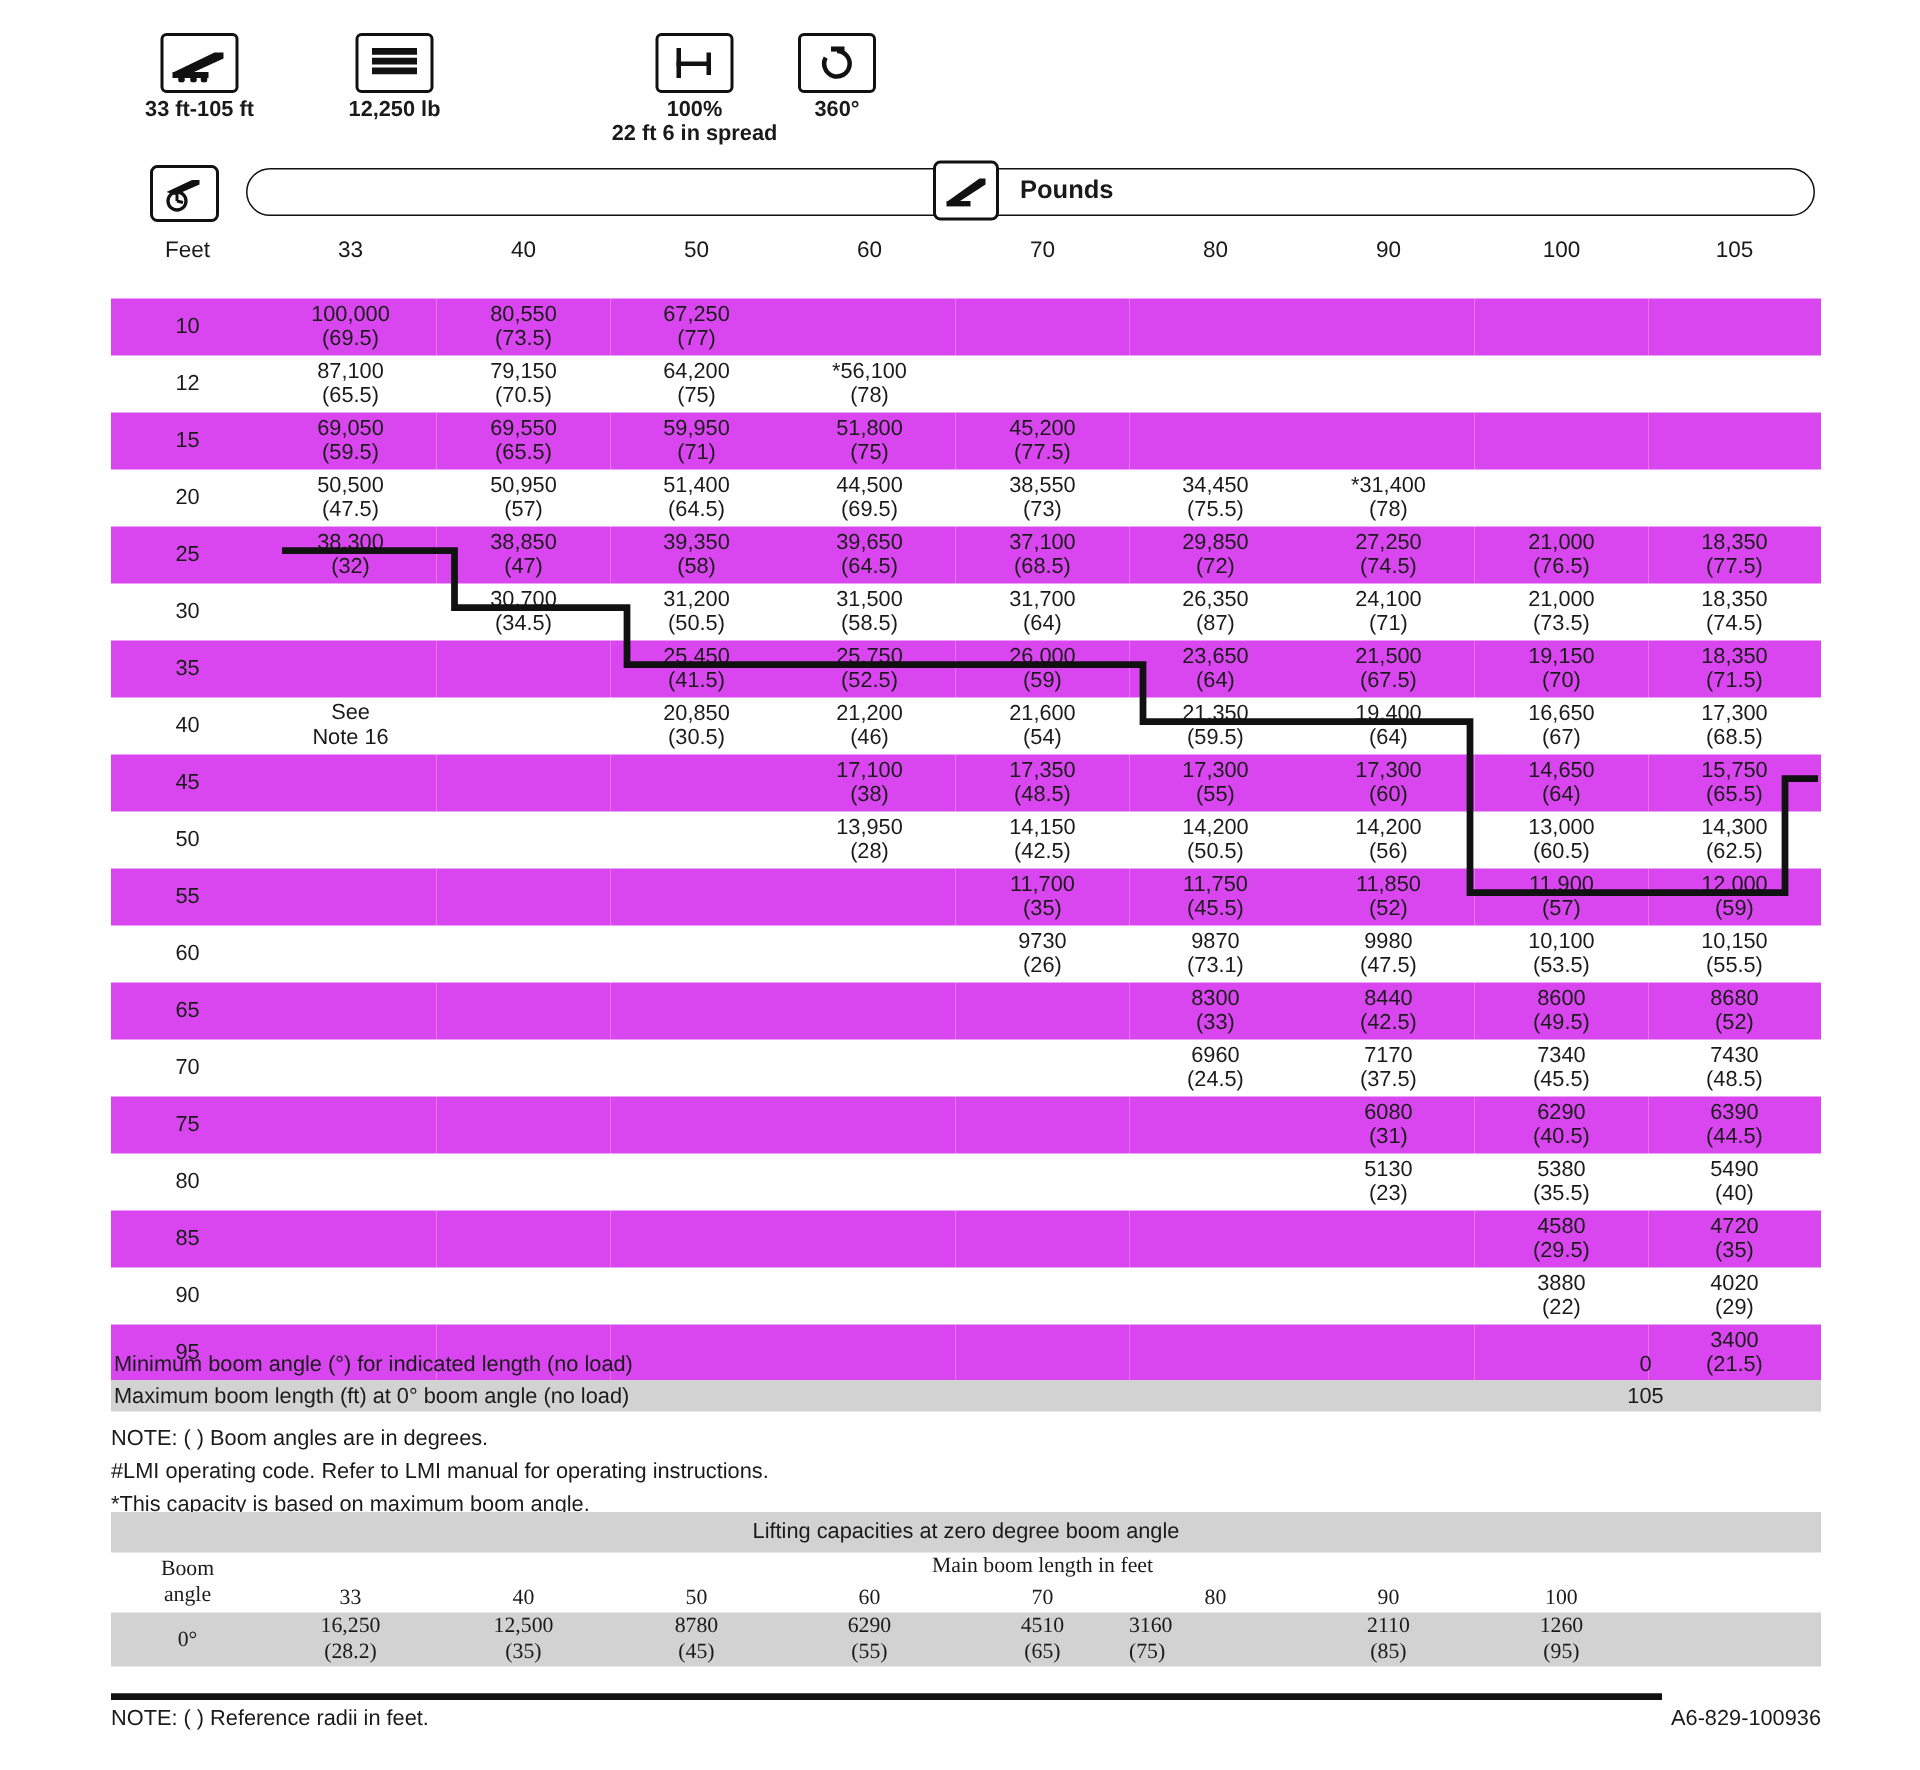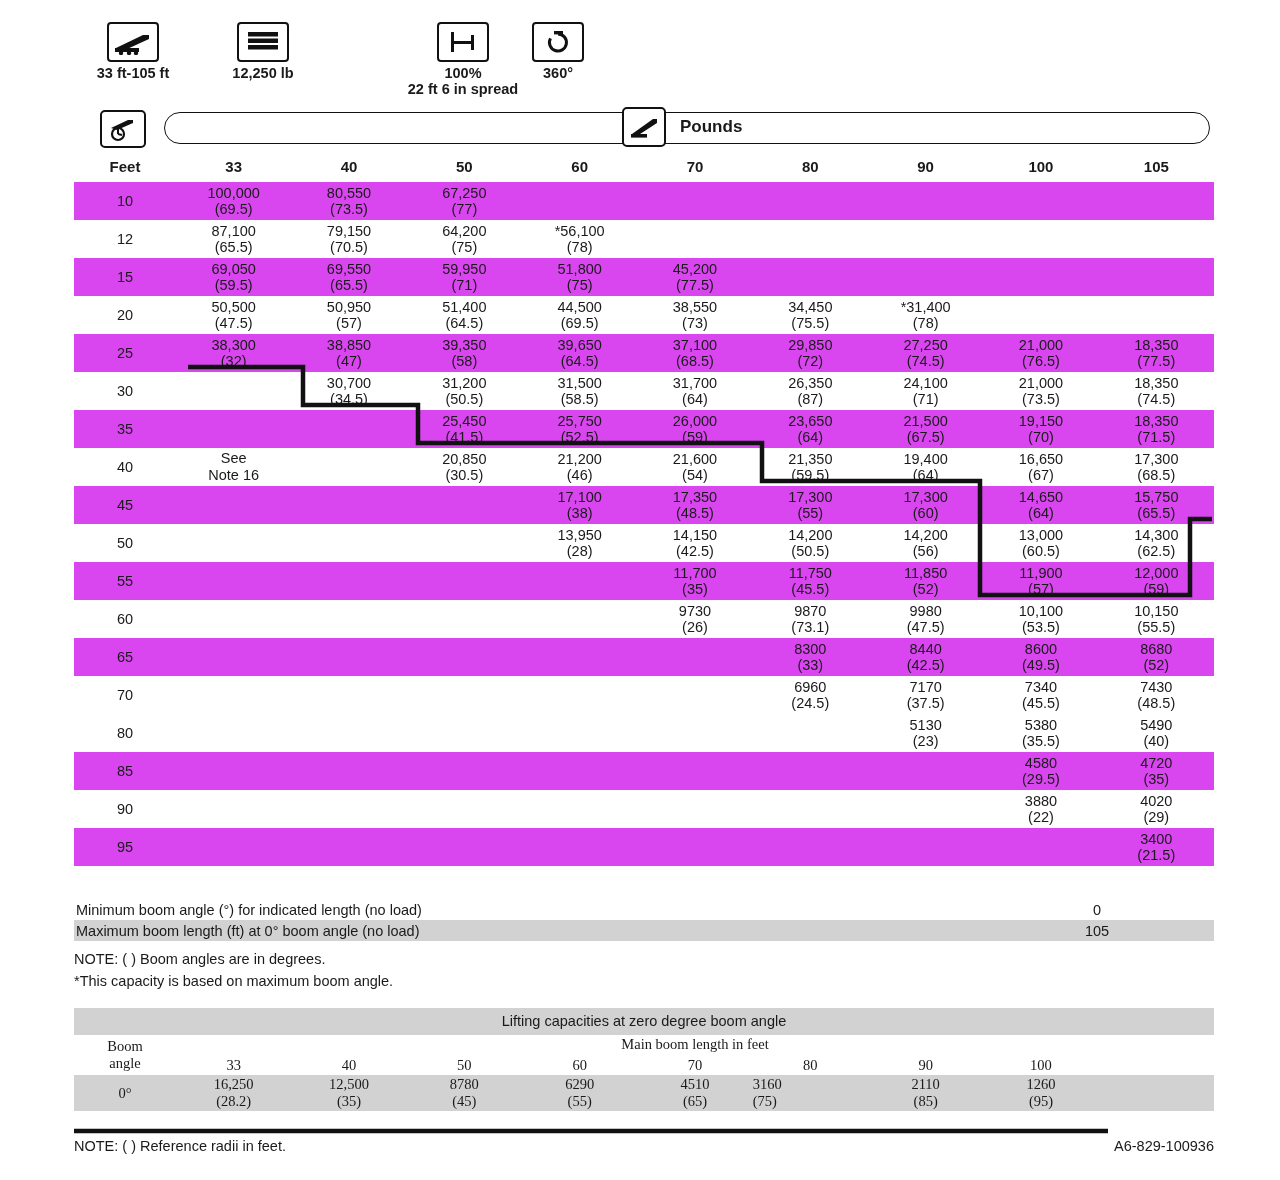--- a/index.html
+++ b/index.html
@@ -123,24 +123,24 @@
     table-layout: fixed;
   }
   table.cap th, table.cap td {
     text-align: center;
     vertical-align: middle;
     font-size: 14.5px;
     padding: 0;
     line-height: 1.12;
   }
   table.cap thead th {
-    font-weight: bold;
+    font-weight: normal;
     font-size: 15px;
     height: 24px;
-    padding-bottom: 3px;
+    padding-bottom: 20px;
   }
   table.cap tbody tr { height: 38px; }
   table.cap tbody tr.shade { background: #d946ef; }
   .feet-col { width: 102px; font-size: 15px; }
   .val { font-size: 14.5px; }
   .val .a { display: block; }
   .val .b { display: block; }
 
   
   .angle-rows {
@@ -728,20 +728,41 @@
           </td>
           <td class="val">
             <span class="a">7340</span>
             <span class="b">(45.5)</span>
           </td>
           <td class="val">
             <span class="a">7430</span>
             <span class="b">(48.5)</span>
           </td>
         </tr>
+        <tr class="shade">
+          <td class="feet-col">75</td>
+          <td class="val"></td>
+          <td class="val"></td>
+          <td class="val"></td>
+          <td class="val"></td>
+          <td class="val"></td>
+          <td class="val"></td>
+          <td class="val">
+            <span class="a">6080</span>
+            <span class="b">(31)</span>
+          </td>
+          <td class="val">
+            <span class="a">6290</span>
+            <span class="b">(40.5)</span>
+          </td>
+          <td class="val">
+            <span class="a">6390</span>
+            <span class="b">(44.5)</span>
+          </td>
+        </tr>
         <tr>
           <td class="feet-col">80</td>
           <td class="val"></td>
           <td class="val"></td>
           <td class="val"></td>
           <td class="val"></td>
           <td class="val"></td>
           <td class="val"></td>
           <td class="val">
             <span class="a">5130</span>
@@ -818,20 +839,21 @@
     </div>
     <div class="angle-row shade">
       <div class="lbl">Maximum boom length (ft) at 0° boom angle (no load)</div>
       <div class="v">105</div>
       <div class="pad"></div>
     </div>
   </div>
 
   <div class="notes">
     <div>NOTE: ( ) Boom angles are in degrees.</div>
+    <div>#LMI operating code. Refer to LMI manual for operating instructions.</div>
     <div>*This capacity is based on maximum boom angle.</div>
   </div>
 
   <div class="bottom-wrap">
     <div class="bottom-title">
       <div>Lifting capacities at zero degree boom angle</div>
     </div>
     <table class="bot">
       <tbody>
           <tr class="bot-sub">

